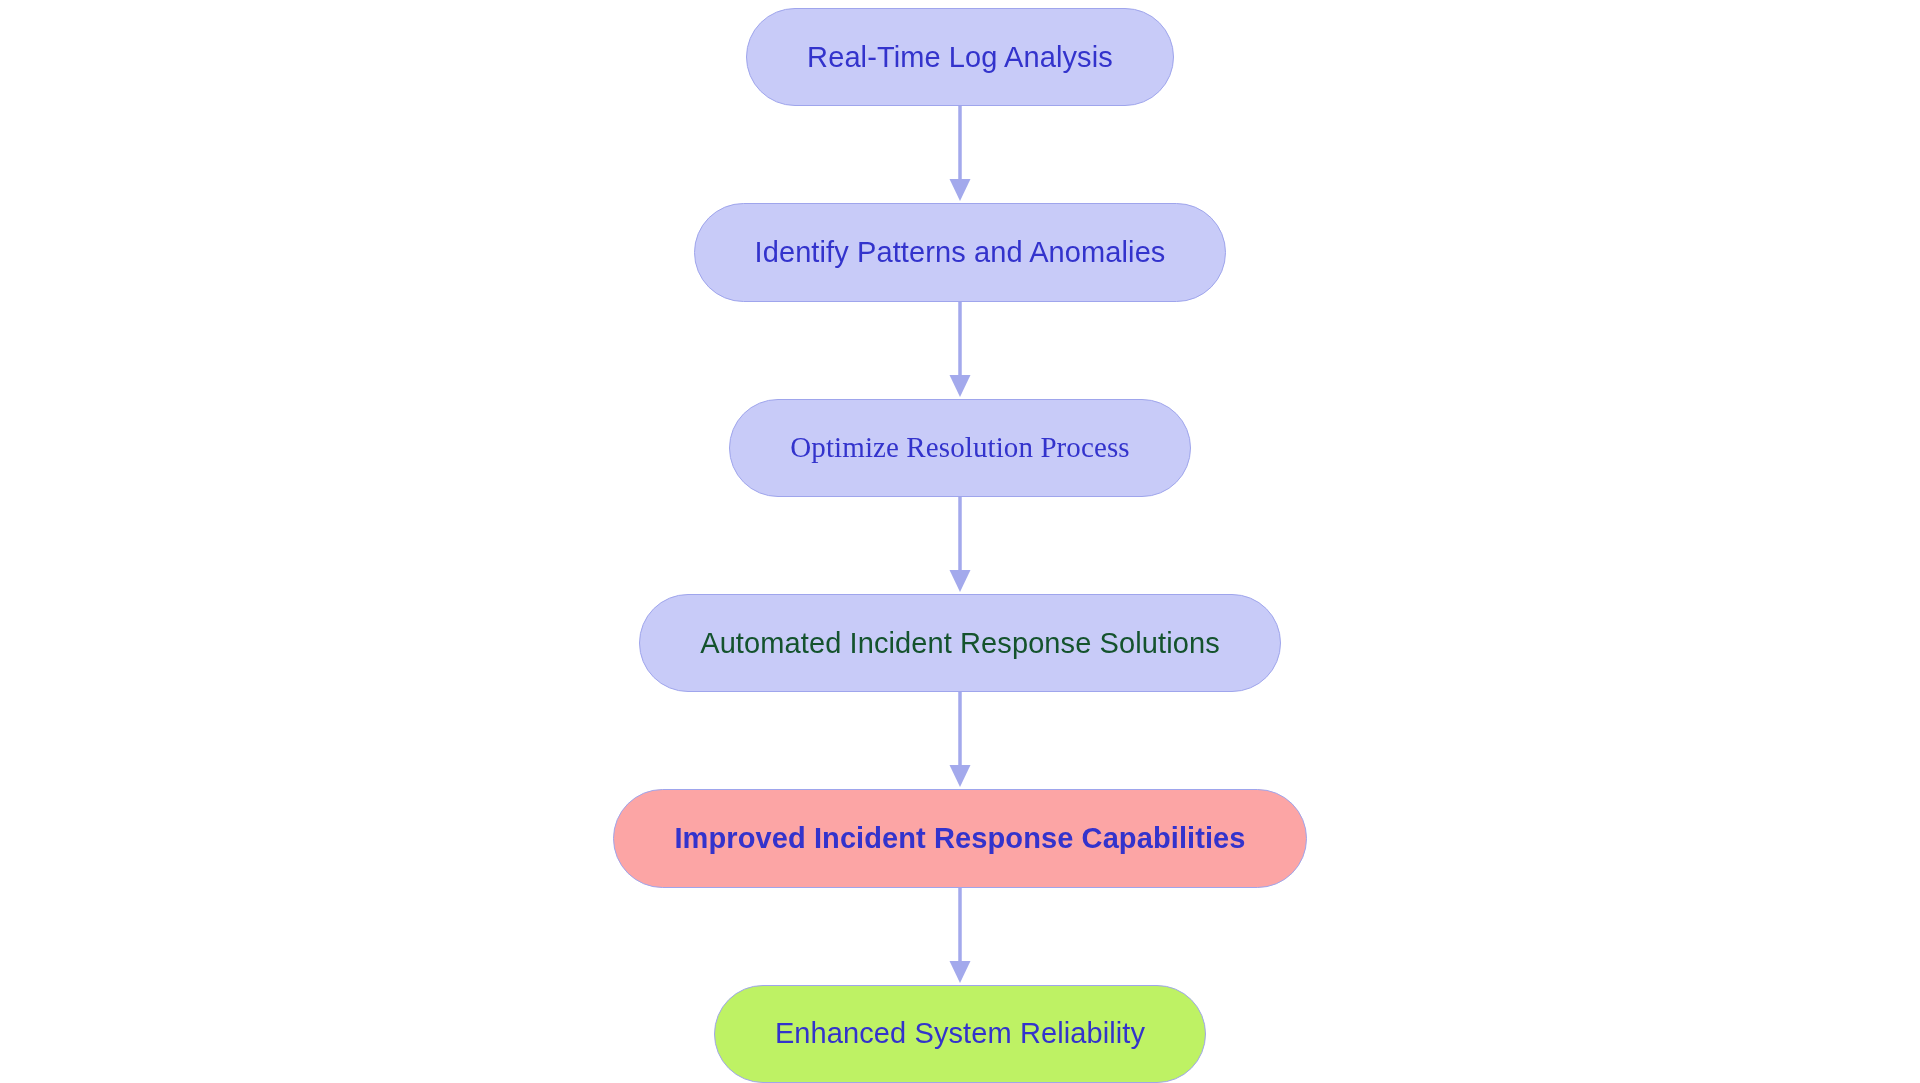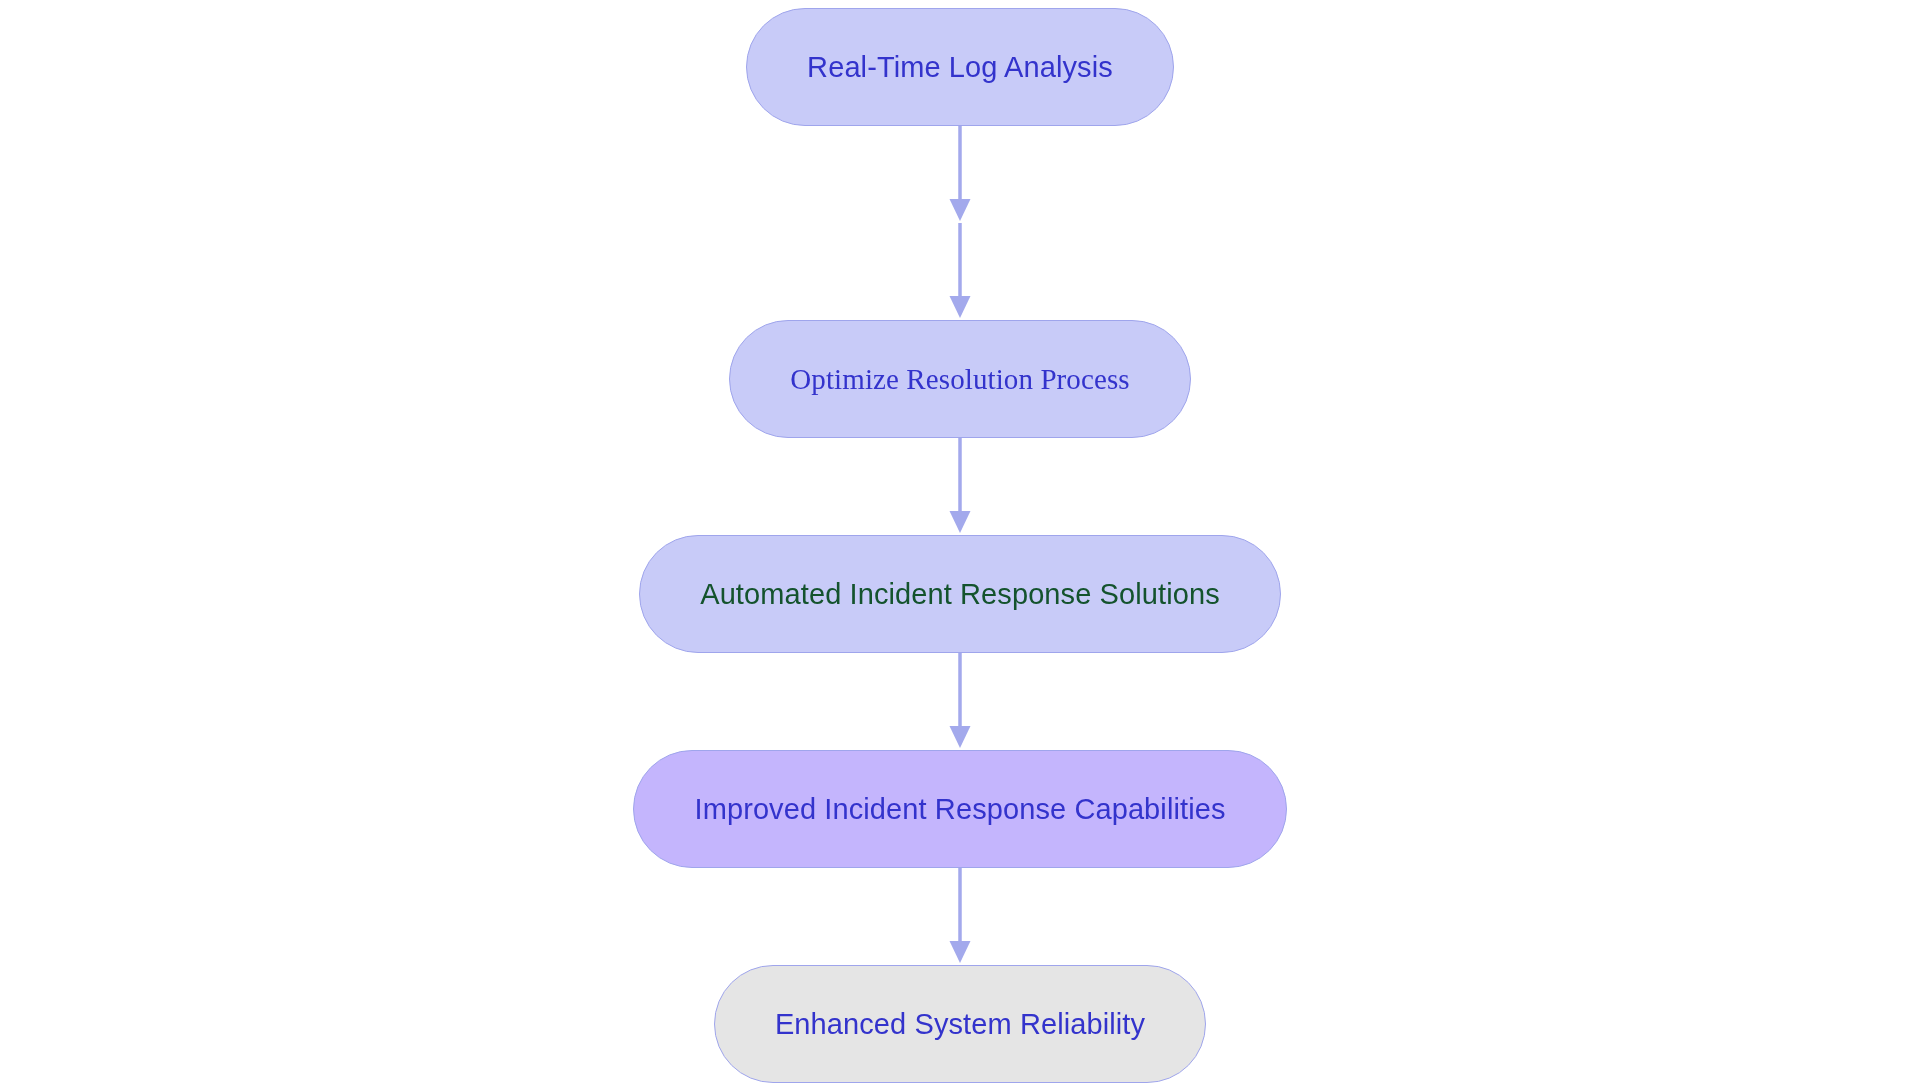--- a/index.html
+++ b/index.html
@@ -74,20 +74,23 @@
       <span>Real-Time Log Analysis</span>
     </div>
 
     <div class="connector">
       <svg viewBox="0 0 40 97" xmlns="http://www.w3.org/2000/svg">
         <line x1="20" y1="0" x2="20" y2="74" stroke="#a3a9ec" stroke-width="3.5"></line>
         <polygon points="9.5,73 30.5,73 20,95" fill="#a3a9ec"></polygon>
       </svg>
     </div>
 
+    <div class="node" style="background: rgb(200, 203, 248); border-color: rgb(159, 165, 236); color: rgb(51, 51, 204);">
+      <span>Identify Patterns and Anomalies</span>
+    </div>
 
     <div class="connector">
       <svg viewBox="0 0 40 97" xmlns="http://www.w3.org/2000/svg">
         <line x1="20" y1="0" x2="20" y2="74" stroke="#a3a9ec" stroke-width="3.5"></line>
         <polygon points="9.5,73 30.5,73 20,95" fill="#a3a9ec"></polygon>
       </svg>
     </div>
 
     <div class="node" style="background: rgb(200, 203, 248); border-color: rgb(159, 165, 236); color: rgb(51, 51, 204); font-family: Liberation Serif, serif;">
       <span>Optimize Resolution Process</span>
@@ -104,29 +107,29 @@
       <span>Automated Incident Response Solutions</span>
     </div>
 
     <div class="connector">
       <svg viewBox="0 0 40 97" xmlns="http://www.w3.org/2000/svg">
         <line x1="20" y1="0" x2="20" y2="74" stroke="#a3a9ec" stroke-width="3.5"></line>
         <polygon points="9.5,73 30.5,73 20,95" fill="#a3a9ec"></polygon>
       </svg>
     </div>
 
-    <div class="node" style="background: #c4b5fd; border-color: rgb(159, 165, 236); color: rgb(51, 51, 204);">
+    <div class="node" style="background: #fca5a5; border-color: rgb(159, 165, 236); color: rgb(51, 51, 204); font-weight: bold;">
       <span>Improved Incident Response Capabilities</span>
     </div>
 
     <div class="connector">
       <svg viewBox="0 0 40 97" xmlns="http://www.w3.org/2000/svg">
         <line x1="20" y1="0" x2="20" y2="74" stroke="#a3a9ec" stroke-width="3.5"></line>
         <polygon points="9.5,73 30.5,73 20,95" fill="#a3a9ec"></polygon>
       </svg>
     </div>
 
-    <div class="node" style="background: #e5e5e5; border-color: rgb(159, 165, 236); color: rgb(51, 51, 204);">
+    <div class="node" style="background: #bef264; border-color: rgb(159, 165, 236); color: rgb(51, 51, 204);">
       <span>Enhanced System Reliability</span>
     </div>
 
   </div>
 </div>
 
 </body></html>

